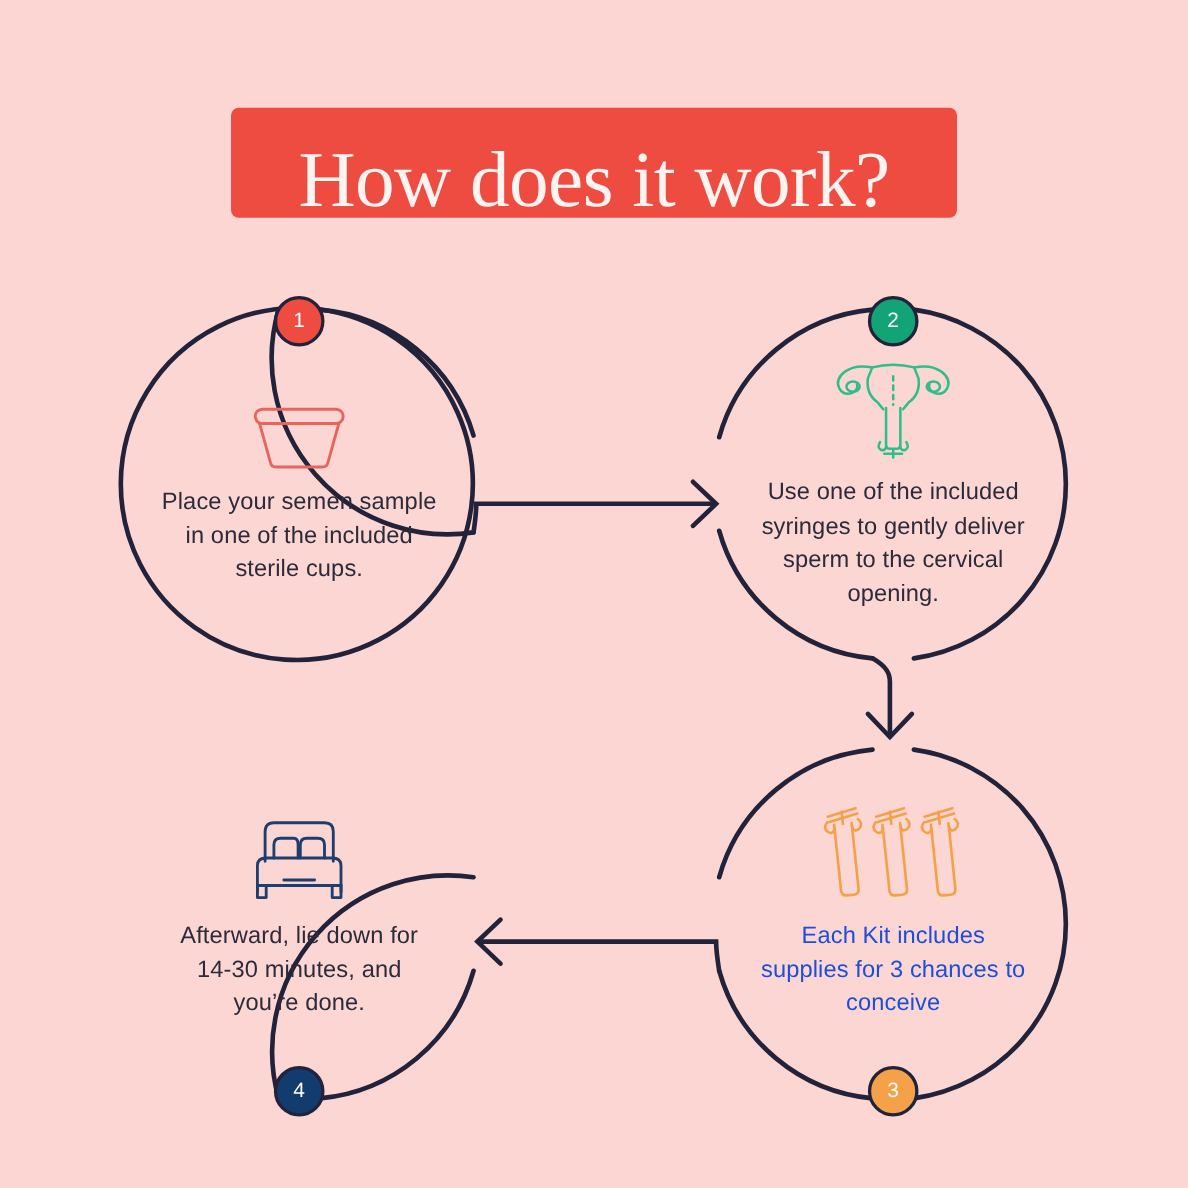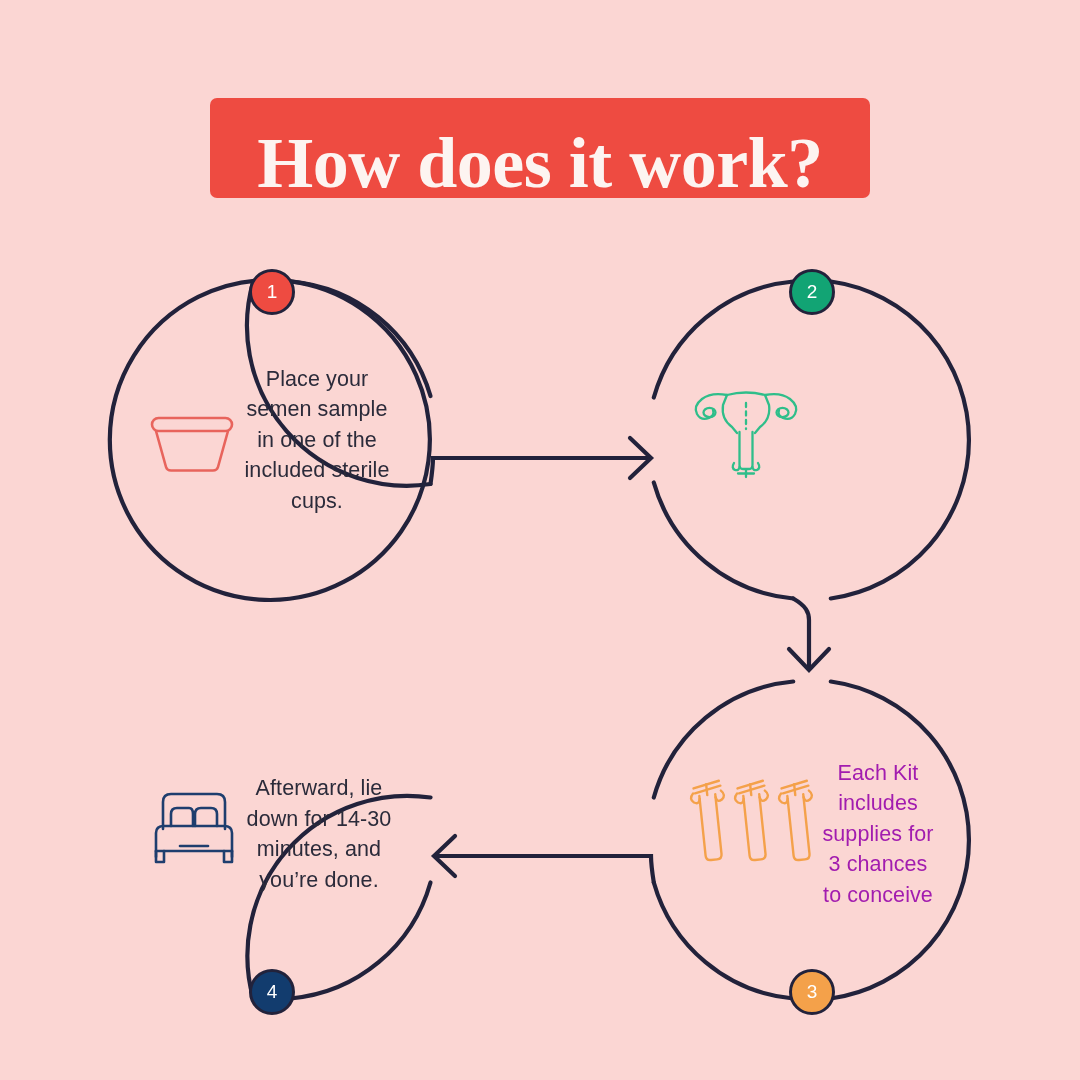--- a/index.html
+++ b/index.html
@@ -15,21 +15,21 @@
   .title-banner {
     position: absolute;
     left: 210px; top: 98px;
     width: 660px; height: 100px;
     background: #EE4B41;
     border-radius: 7px;
     display: flex; align-items: center; justify-content: center;
   }
   .title-text {
     font-family: "Liberation Serif", "DejaVu Serif", serif;
-    font-weight: bold;
+    font-weight: normal;
     font-size: 72px;
     color: #FDF4F1;
     letter-spacing: -0.5px;
     line-height: 1;
     white-space: nowrap;
     margin-top: 30px;
   }
 
   
   #lines {
@@ -44,21 +44,21 @@
     width: 320px; height: 320px;
     display: flex; flex-direction: column;
     align-items: center; justify-content: center;
   }
   .step-1 { left: 112px; top: 280px; }
   .step-2 { left: 652px; top: 280px; }
   .step-3 { left: 652px; top: 680px; }
   .step-4 { left: 112px; top: 680px; }
 
   .step-inner {
-    display: flex; flex-direction: row;
+    display: flex; flex-direction: column;
     align-items: center; justify-content: flex-start;
     width: 250px;
   }
   .icon-box {
     height: 80px;
     display: flex; align-items: flex-end; justify-content: center;
     margin-bottom: 14px;
   }
   .step-text {
     font-size: 21.5px;
@@ -168,20 +168,21 @@
 
             <path d="M 52.5 47 L 52.5 80 Q 52.5 84 56 84 L 62 84 Q 65.5 84 65.5 80 L 65.5 47"></path>
 
             <path d="M 47 78 Q 44 83 48 85 Q 52 86 52.5 82"></path>
             <path d="M 71 78 Q 74 83 70 85 Q 66 86 65.5 82"></path>
             <path d="M 51 88.5 L 67 88.5"></path>
             <path d="M 59 85 L 59 92"></path>
           </g>
         </svg>
       </div>
+      <div class="step-text" style="color: rgb(43, 43, 58);">Use one of the included syringes to gently deliver sperm to the cervical opening.</div>
     </div>
   </div>
   <div class="badge badge-2" style="background: rgb(18, 164, 116);">
     <span>2</span>
   </div>
 
   <div class="step step-3">
     <div class="step-inner">
       <div class="icon-box">
         <svg width="132" height="92" viewBox="0 0 132 92">
@@ -215,21 +216,21 @@
                 <path d="M 7 17 Q 2 22 7 26 Q 12 29 13 23"></path>
                 <path d="M 35 17 Q 40 22 35 26 Q 30 29 29 23"></path>
                 <path d="M 8 12 L 34 7"></path>
                 <path d="M 9 17 L 35 12"></path>
                 <path d="M 21 9 L 21 20"></path>
               </g>
             </g>
           </g>
         </svg>
       </div>
-      <div class="step-text" style="color: #a21caf;">Each Kit includes supplies for 3 chances to conceive</div>
+      <div class="step-text" style="color: #1d4ed8;">Each Kit includes supplies for 3 chances to conceive</div>
     </div>
   </div>
   <div class="badge badge-3" style="background: rgb(244, 161, 74);">
     <span>3</span>
   </div>
 
   <div class="step step-4">
     <div class="step-inner">
       <div class="icon-box">
         <svg width="94" height="78" viewBox="0 0 94 78">

